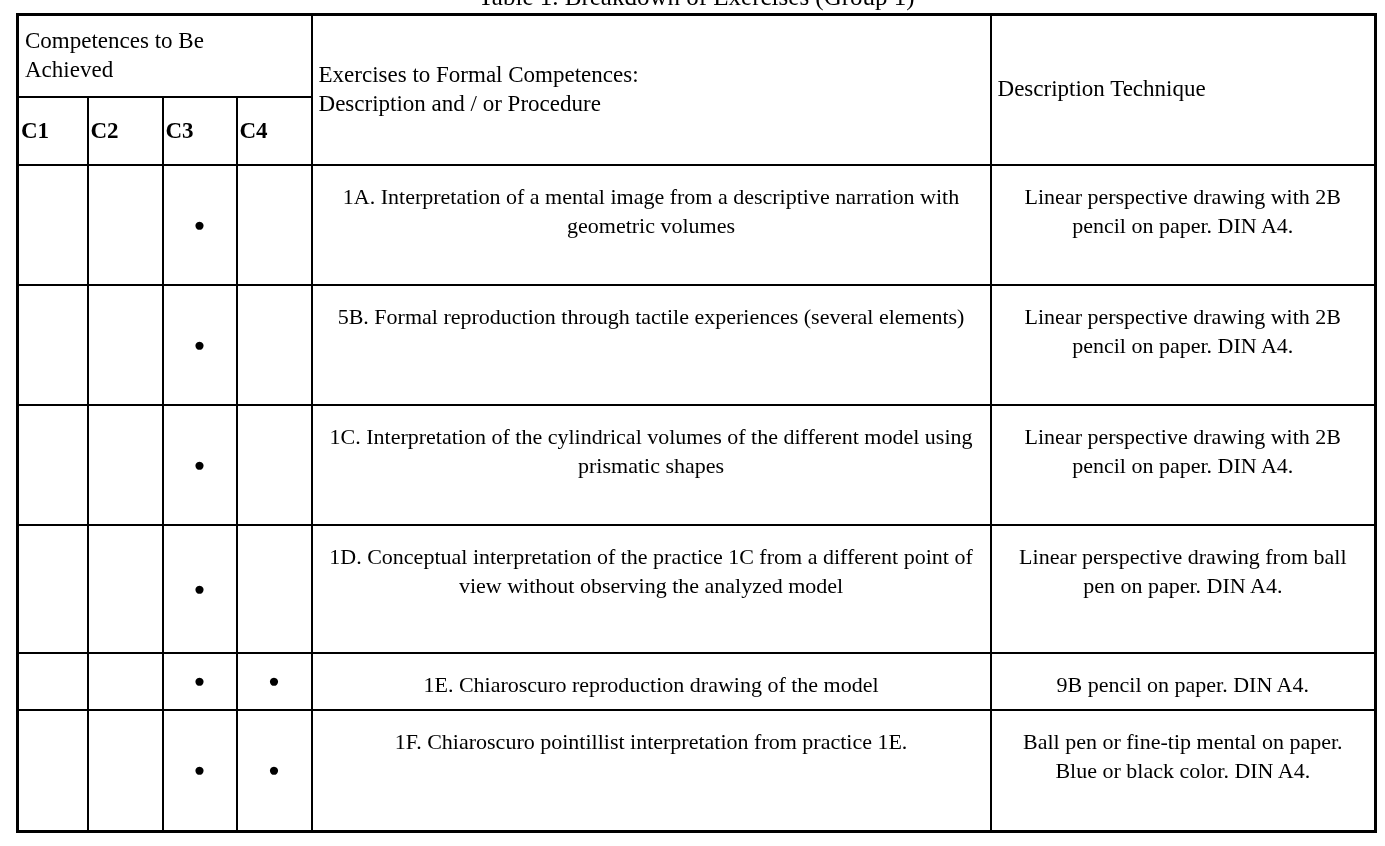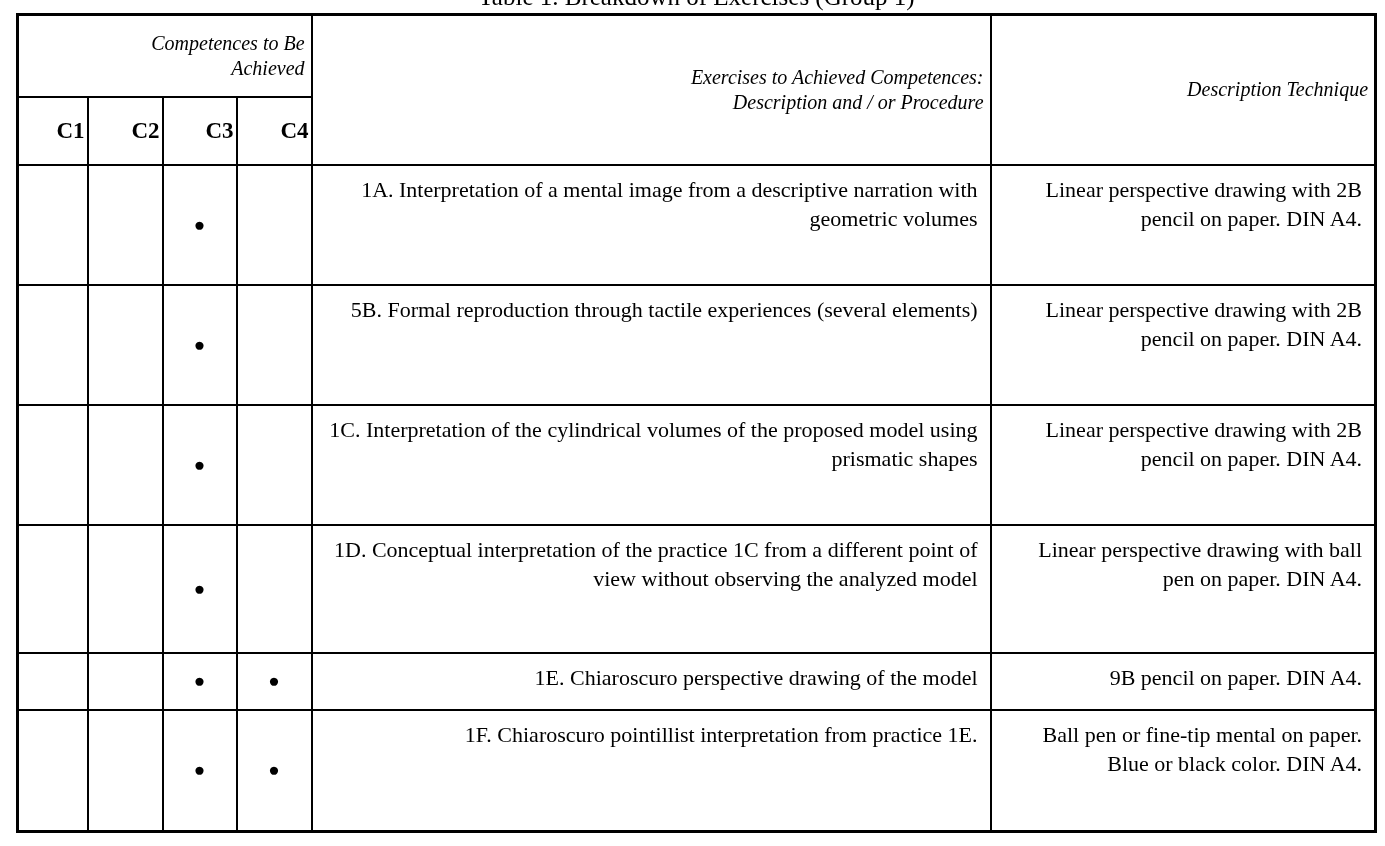--- a/index.html
+++ b/index.html
@@ -40,47 +40,46 @@
     font-weight: normal;
   }
   col.c-comp1 { width: 70px; }
   col.c-comp2 { width: 75px; }
   col.c-comp3 { width: 74px; }
   col.c-comp4 { width: 75px; }
   col.c-ex    { width: 679px; }
   col.c-tech  { width: 385px; }
 
   th.group-head {
-    font-style: italic;
-    font-size: 20px;
-    text-align: right;
+    font-size: 23px;
+    text-align: left;
     vertical-align: middle;
     white-space: pre-line;
     line-height: 1.25;
     padding: 4px 6px;
   }
   th.col-head {
     font-weight: bold;
     font-size: 23px;
-    text-align: right;
+    text-align: left;
     vertical-align: middle;
     padding: 16px 2px;
   }
   td.mark {
     text-align: center;
     vertical-align: middle;
     font-size: 19px;
     padding: 0;
   }
   td.exercise, td.technique {
     vertical-align: top;
-    text-align: right;
+    text-align: center;
     font-size: 22px;
     line-height: 1.32;
-    padding: 9px 12px 6px 12px;
+    padding: 16px 12px 6px 12px;
   }
   tr.hrow1 { height: 82px; }
   tr.hrow2 { height: 68px; }
   tr.r0 { height: 120px; }
   tr.r1 { height: 120px; }
   tr.r2 { height: 120px; }
   tr.r3 { height: 128px; }
   tr.r4 { height: 57px; }
   tr.r5 { height: 122px; }
 </style>
@@ -99,21 +98,21 @@
         <col class="c-comp2">
         <col class="c-comp3">
         <col class="c-comp4">
       <col class="c-ex">
         <col class="c-tech">
     </colgroup>
     <thead>
       <tr class="hrow1">
         <th class="group-head" colspan="4">Competences to Be
 Achieved</th>
-        <th class="group-head" rowspan="2">Exercises to Achieved Competences:
+        <th class="group-head" rowspan="2">Exercises to Formal Competences:
 Description and / or Procedure</th>
         <th class="group-head" rowspan="2">Description Technique</th>
       </tr>
       <tr class="hrow2">
         <th class="col-head">C1</th>
         <th class="col-head">C2</th>
         <th class="col-head">C3</th>
         <th class="col-head">C4</th>
       </tr>
     </thead>
@@ -132,37 +131,37 @@
         <td class="mark">●</td>
         <td class="mark"></td>
         <td class="exercise">5B. Formal reproduction through tactile experiences (several elements)</td>
         <td class="technique">Linear perspective drawing with 2B pencil on paper. DIN A4.</td>
       </tr>
       <tr class="r2">
         <td class="mark"></td>
         <td class="mark"></td>
         <td class="mark">●</td>
         <td class="mark"></td>
-        <td class="exercise">1C. Interpretation of the cylindrical volumes of the proposed model using prismatic shapes</td>
+        <td class="exercise">1C. Interpretation of the cylindrical volumes of the different model using prismatic shapes</td>
         <td class="technique">Linear perspective drawing with 2B pencil on paper. DIN A4.</td>
       </tr>
       <tr class="r3">
         <td class="mark"></td>
         <td class="mark"></td>
         <td class="mark">●</td>
         <td class="mark"></td>
         <td class="exercise">1D. Conceptual interpretation of the practice 1C from a different point of view without observing the analyzed model</td>
-        <td class="technique">Linear perspective drawing with ball pen on paper. DIN A4.</td>
+        <td class="technique">Linear perspective drawing from ball pen on paper. DIN A4.</td>
       </tr>
       <tr class="r4">
         <td class="mark"></td>
         <td class="mark"></td>
         <td class="mark">●</td>
         <td class="mark">●</td>
-        <td class="exercise">1E. Chiaroscuro perspective drawing of the model</td>
+        <td class="exercise">1E. Chiaroscuro reproduction drawing of the model</td>
         <td class="technique">9B pencil on paper. DIN A4.</td>
       </tr>
       <tr class="r5">
         <td class="mark"></td>
         <td class="mark"></td>
         <td class="mark">●</td>
         <td class="mark">●</td>
         <td class="exercise">1F. Chiaroscuro pointillist interpretation from practice 1E.</td>
         <td class="technique">Ball pen or fine-tip mental on paper. Blue or black color. DIN A4.</td>
       </tr>

